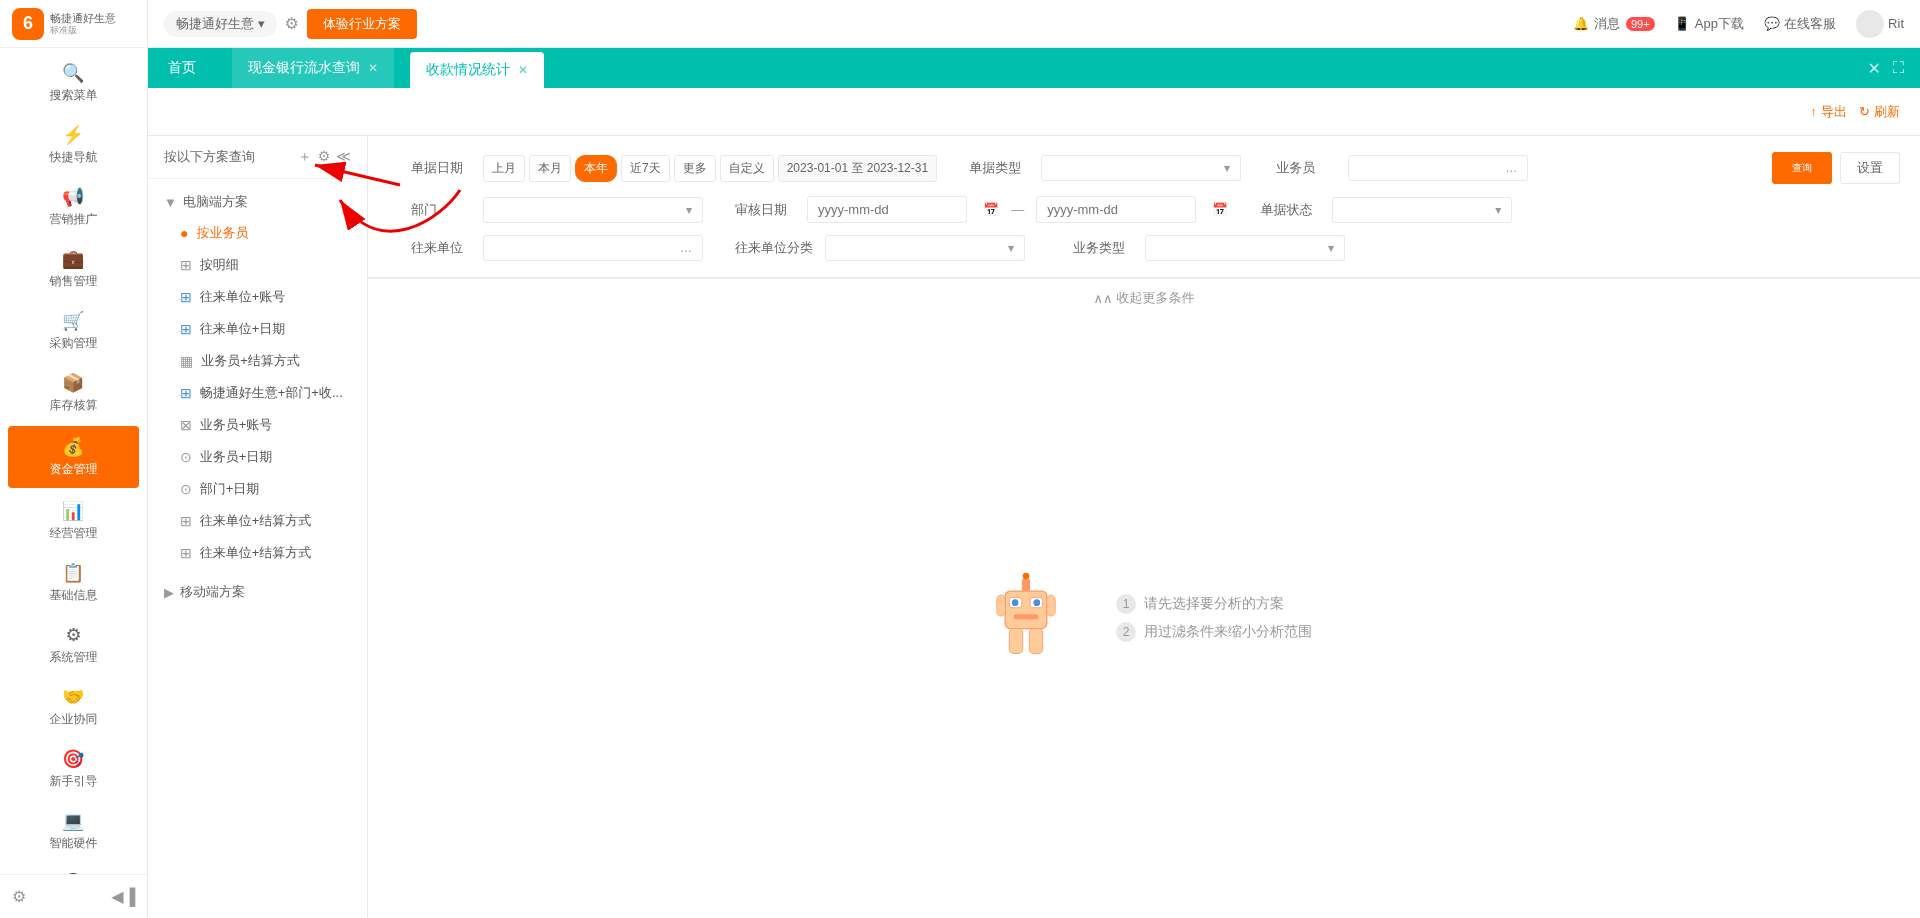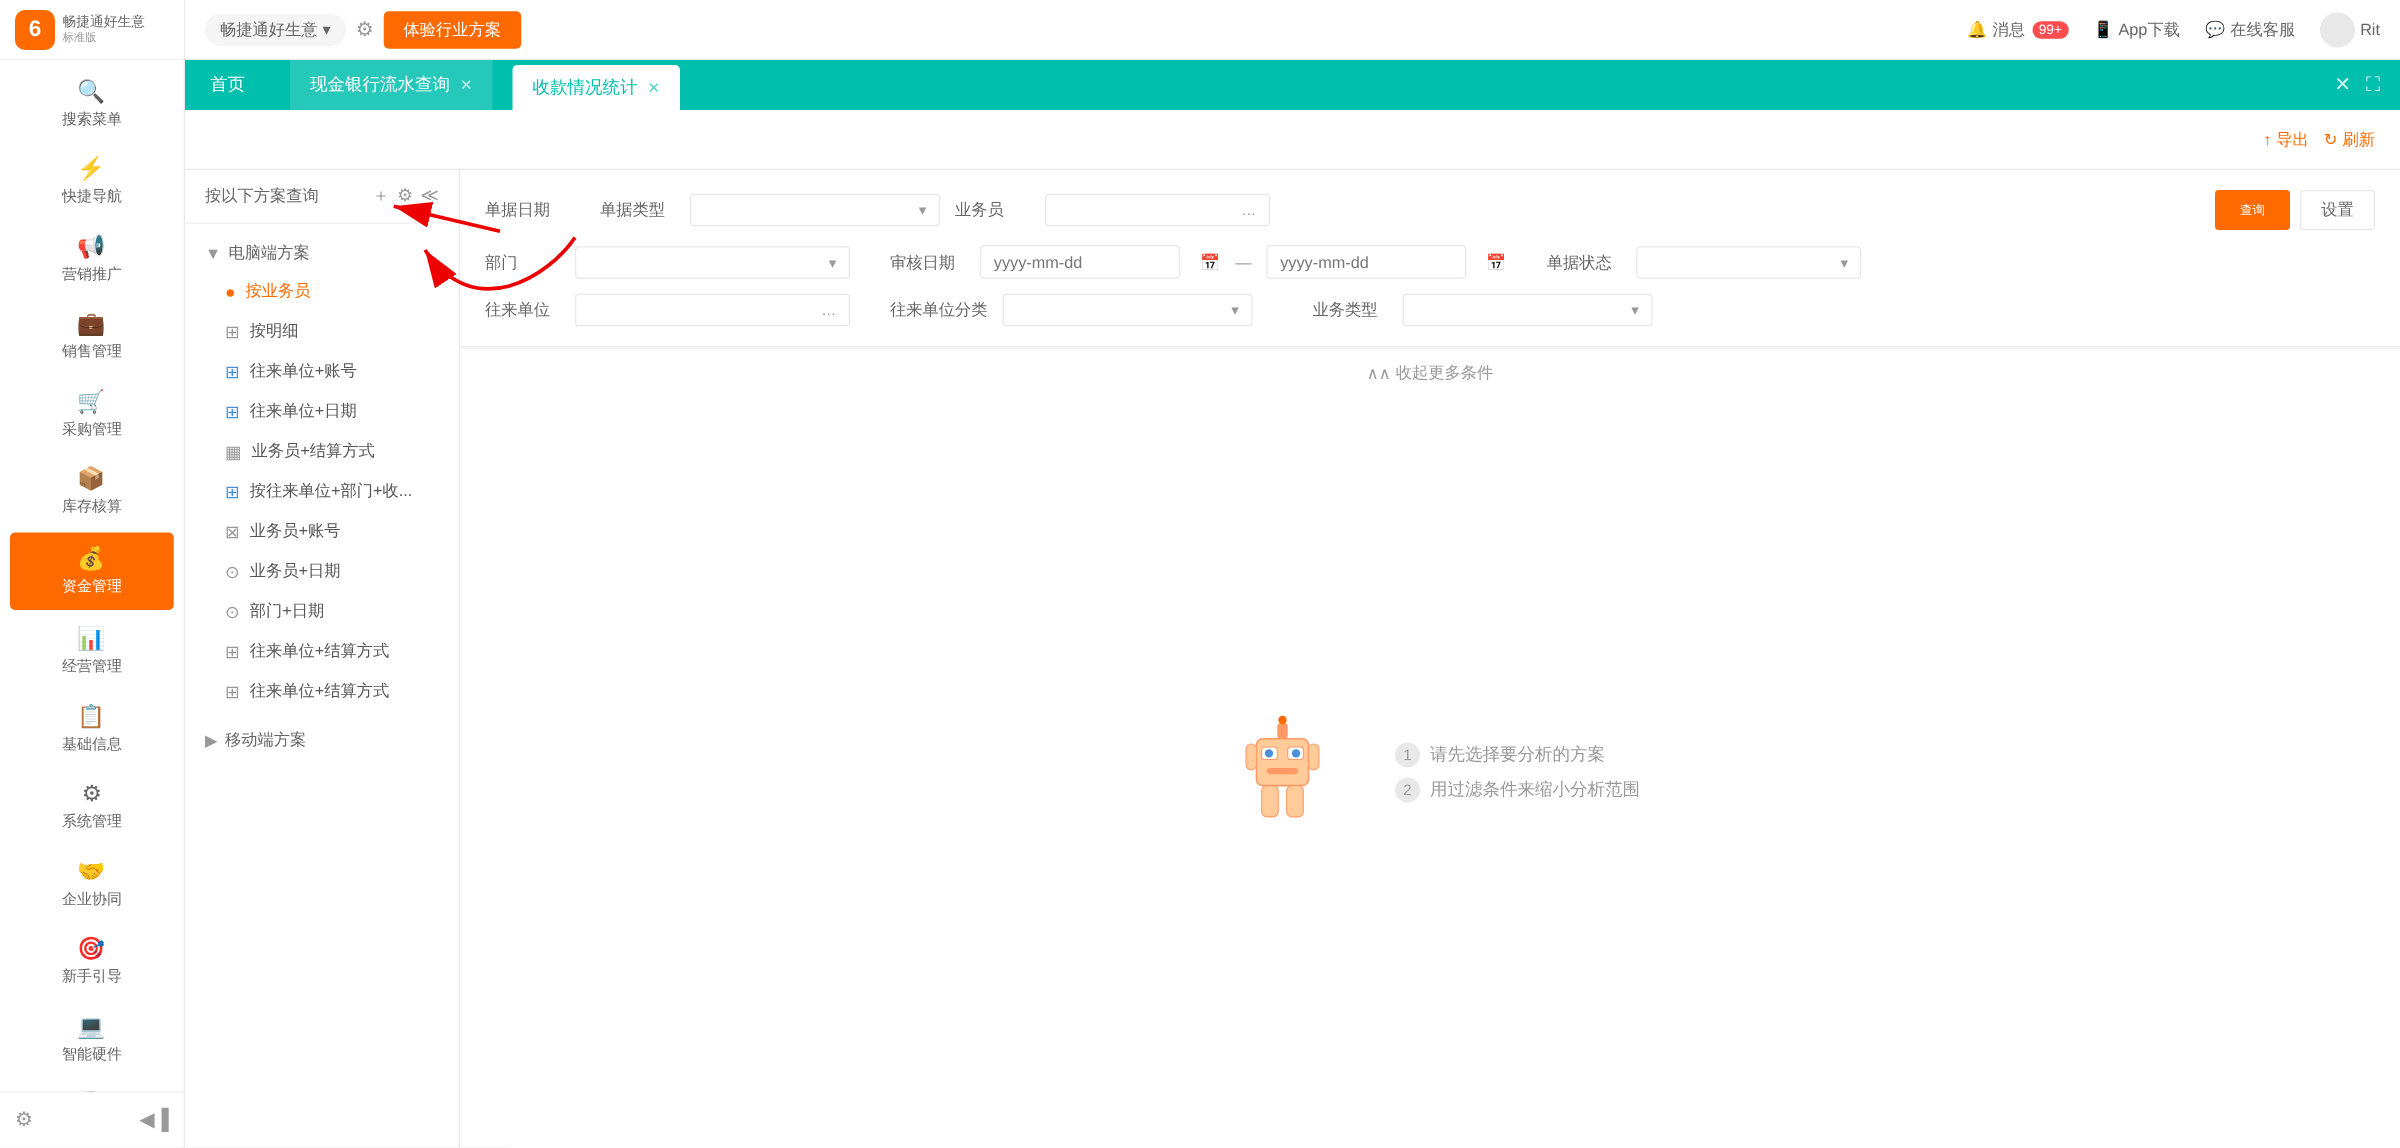--- a/index.html
+++ b/index.html
@@ -70,21 +70,21 @@
     .scheme-item-icon.gray { color: #999; }
     .mobile-scheme-header { display: flex; align-items: center; padding: 6px 16px; color: #666; font-size: 13px; cursor: pointer; }
 
     
     .right-panel { flex: 1; display: flex; flex-direction: column; overflow: hidden; background: #f5f5f5; }
 
     
     .filter-area { background: #fff; padding: 16px 20px; border-bottom: 1px solid #e8e8e8; flex-shrink: 0; }
     .filter-row { display: flex; align-items: center; margin-bottom: 12px; gap: 12px; flex-wrap: wrap; }
     .filter-row:last-child { margin-bottom: 0; }
-    .filter-label { font-size: 13px; color: #666; white-space: nowrap; min-width: 60px; }
+    .filter-label { font-size: 13px; color: #666; white-space: nowrap; min-width: 60px; margin-left: 23px; }
     .filter-date-group { display: flex; align-items: center; gap: 4px; }
     .date-btn { padding: 4px 8px; font-size: 12px; border: 1px solid #e8e8e8; border-radius: 3px; cursor: pointer; color: #666; background: #fff; }
     .date-btn.active { background: #ff6a00; color: white; border-color: #ff6a00; border-radius: 10px; }
     .date-range { font-size: 12px; color: #666; background: #f9f9f9; border: 1px solid #e8e8e8; border-radius: 3px; padding: 4px 8px; }
     .filter-select { display: flex; align-items: center; border: 1px solid #e8e8e8; border-radius: 3px; padding: 5px 10px; background: #fff; cursor: pointer; min-width: 180px; justify-content: space-between; }
     .filter-select-text { font-size: 13px; color: #ccc; }
     .filter-select-arrow { color: #999; font-size: 12px; margin-left: 8px; }
     .filter-input { border: 1px solid #e8e8e8; border-radius: 3px; padding: 5px 10px; background: #fff; font-size: 13px; color: #ccc; min-width: 160px; }
     .filter-dash { color: #999; }
     .filter-calendar { color: #999; cursor: pointer; margin-left: 4px; }
@@ -281,21 +281,21 @@
           <div class="scheme-item">
             <span class="scheme-item-icon blue">⊞</span>
             <span>往来单位+日期</span>
           </div>
           <div class="scheme-item">
             <span class="scheme-item-icon gray">▦</span>
             <span>业务员+结算方式</span>
           </div>
           <div class="scheme-item">
             <span class="scheme-item-icon blue">⊞</span>
-            <span>按往来单位+部门+收...</span>
+            <span>畅捷通好生意+部门+收...</span>
           </div>
           <div class="scheme-item">
             <span class="scheme-item-icon gray">⊠</span>
             <span>业务员+账号</span>
           </div>
           <div class="scheme-item">
             <span class="scheme-item-icon gray">⊙</span>
             <span>业务员+日期</span>
           </div>
           <div class="scheme-item">
@@ -317,20 +317,29 @@
           <span>移动端方案</span>
         </div>
       </div>
 
       <div class="right-panel">
 
         <div class="filter-area">
 
           <div class="filter-row">
             <span class="filter-label">单据日期</span>
+            <div class="filter-date-group">
+              <button class="date-btn">上月</button>
+              <button class="date-btn">本月</button>
+              <button class="date-btn active">本年</button>
+              <button class="date-btn">近7天</button>
+              <button class="date-btn">更多</button>
+              <button class="date-btn">自定义</button>
+              <span class="date-range">2023-01-01 至 2023-12-31</span>
+            </div>
             <span class="filter-label" style="margin-left:20px;">单据类型</span>
             <div class="filter-select" style="min-width:200px;">
               <span class="filter-select-text"></span>
               <span class="filter-select-arrow">▾</span>
             </div>
             <span class="filter-label">业务员</span>
             <div class="filter-select" style="min-width:180px;">
               <span class="filter-select-text"></span>
               <span class="filter-select-arrow">…</span>
             </div>

